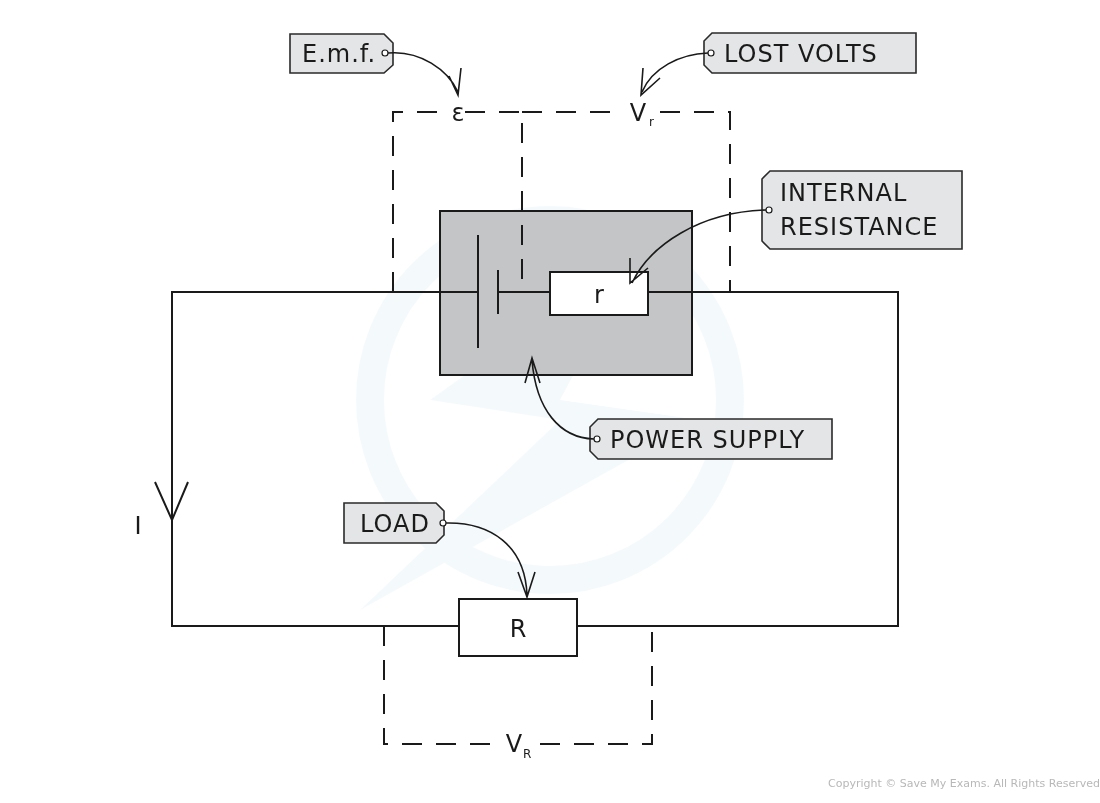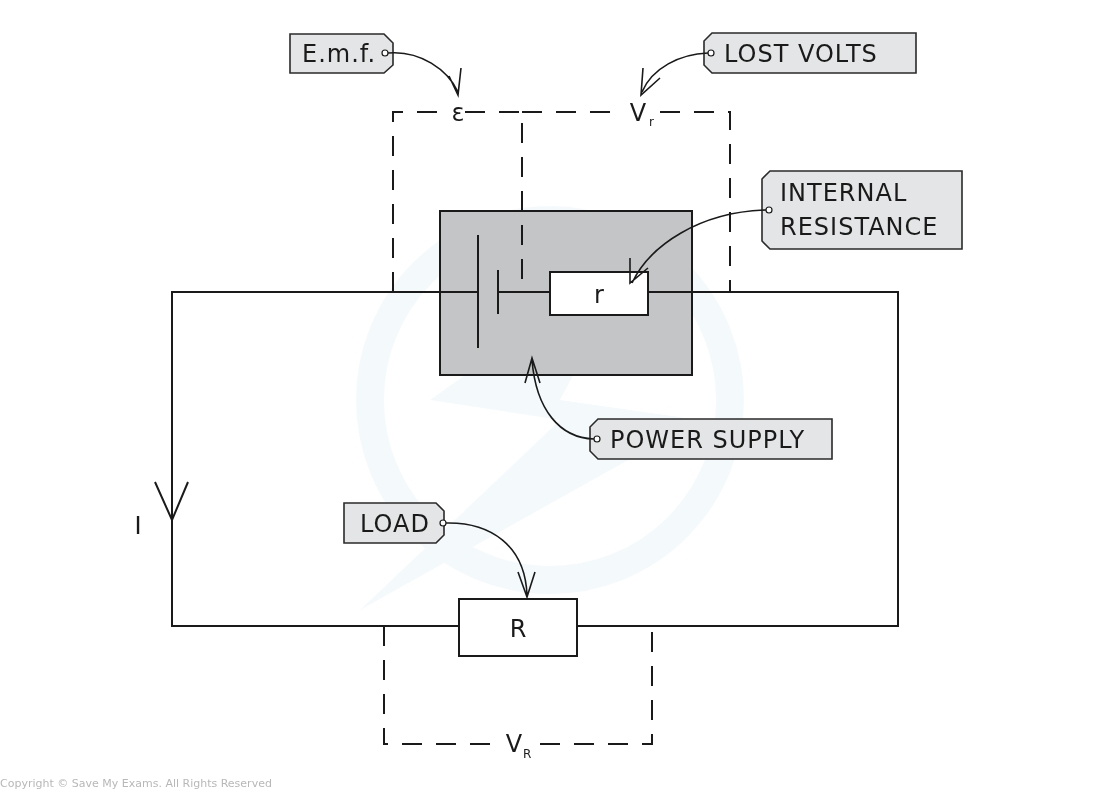--- a/index.html
+++ b/index.html
@@ -5,21 +5,21 @@
   html, body { margin: 0; padding: 0; background: #ffffff; }
   body { width: 1100px; height: 803px; position: relative; overflow: hidden; font-family: "DejaVu Sans", sans-serif; }
   #diagram { position: absolute; left: 0; top: 0; }
   .wire { stroke: #1a1a1a; stroke-width: 2; fill: none; }
   .dash { stroke: #1a1a1a; stroke-width: 2; fill: none; stroke-dasharray: 20 14; }
   .arrow { stroke: #1a1a1a; stroke-width: 1.6; fill: none; }
   .tag { fill: #e4e5e6; stroke: #2a2a2a; stroke-width: 1.6; }
   .tag-text { font-family: "DejaVu Sans", sans-serif; font-size: 24px; fill: #1a1a1a; letter-spacing: 1px; }
   .sym { font-family: "DejaVu Sans", sans-serif; font-size: 24px; fill: #1a1a1a; }
   .sub { font-family: "DejaVu Sans", sans-serif; font-size: 12px; fill: #1a1a1a; }
-  .copyright { position: absolute; left: 0; width: 1100px; top: 777px; text-align: left; font-family: "DejaVu Sans", sans-serif; font-size: 11px; color: #b8b8b8; }
+  .copyright { position: absolute; left: 0; width: 1100px; top: 777px; text-align: right; font-family: "DejaVu Sans", sans-serif; font-size: 11px; color: #b8b8b8; }
 </style>
 </head>
 <body>
 
 <svg id="diagram" width="1100" height="803" viewBox="0 0 1100 803">
 
   <g opacity="0.05">
     <circle cx="550" cy="400" r="180" fill="none" stroke="#3aa0d8" stroke-width="28"></circle>
     <path d="M640 250 L430 400 L560 420 L360 610 L700 420 L560 400 Z" fill="#3aa0d8"></path>
   </g>

